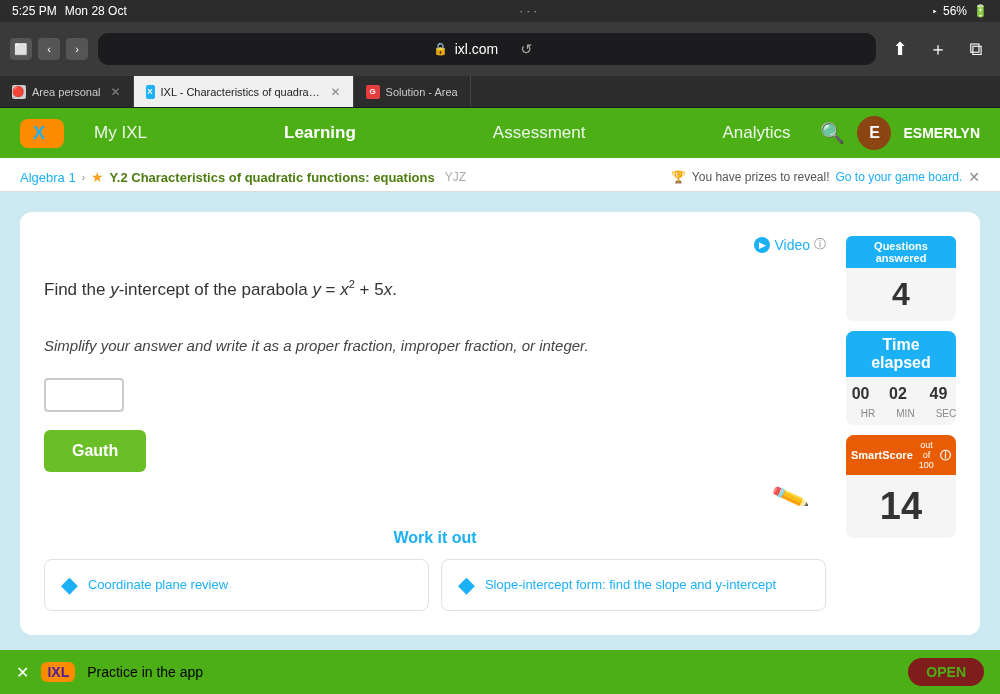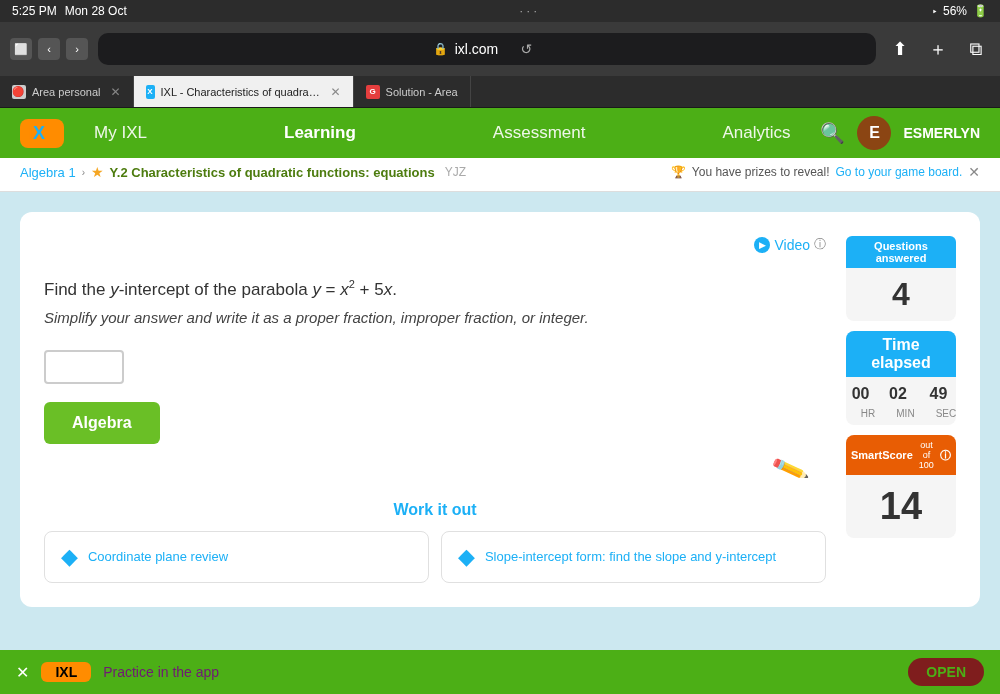--- a/index.html
+++ b/index.html
@@ -142,21 +142,21 @@
       display: flex; align-items: center; justify-content: center;
       font-size: 16px; color: white; font-weight: bold;
     }
     .username { color: white; font-size: 14px; font-weight: 600; }
 
     
     .breadcrumb-bar {
       background: white;
       padding: 6px 20px;
       display: flex;
-      align-items: flex-start;
+      align-items: flex-end;
       justify-content: space-between;
       font-size: 13px;
       color: #555;
       border-bottom: 1px solid #ddd;
       height: 34px;
     }
     .breadcrumb-left { display: flex; align-items: center; gap: 6px; }
     .breadcrumb-link { color: #1cb0f6; cursor: pointer; }
     .star-icon { color: #f5a623; font-size: 14px; }
     .breadcrumb-current { color: #4d7c0f; font-weight: bold; }
@@ -199,21 +199,21 @@
       width: 16px; height: 16px;
       border-radius: 50%;
       background: #1cb0f6;
       display: flex; align-items: center; justify-content: center;
       color: white; font-size: 9px;
     }
 
     .question-text {
       font-size: 17px;
       color: #333;
-      margin-bottom: 4px;
+      margin-bottom: 32px;
       margin-top: 40px;
       line-height: 1.6;
       clear: both;
     }
     .question-text em { font-style: italic; }
     sup { font-size: 11px; vertical-align: super; }
 
     .instruction-text {
       font-size: 15px;
       color: #444;
@@ -385,26 +385,26 @@
       align-items: center;
       padding: 0 16px;
       gap: 12px;
     }
     .app-banner-close {
       background: none; border: none; color: white; font-size: 16px; cursor: pointer;
     }
     .app-banner-logo {
       background: #ff8c00;
       border-radius: 6px;
-      padding: 2px 14px;
+      padding: 2px 6px;
       font-weight: bold;
       font-size: 14px;
-      color: #000000;
-    }
-    .app-banner-text { color: #701a75; font-size: 14px; flex: 1; }
+      color: #4c1d95;
+    }
+    .app-banner-text { color: #000000; font-size: 14px; flex: 1; }
     .app-banner-open-btn {
       background: #7f1d1d;
       color: #4caf16;
       border: none;
       border-radius: 16px;
       padding: 6px 18px;
       font-weight: 700;
       font-size: 14px;
       cursor: pointer;
     }
@@ -508,21 +508,21 @@
       </button>
 
       <div class="question-text">
         Find the <em>y</em>-intercept of the parabola <em>y</em> = <em>x</em><sup>2</sup> + 5<em>x</em>.
       </div>
 
       <div class="instruction-text">Simplify your answer and write it as a proper fraction, improper fraction, or integer.</div>
 
       <input class="answer-input" type="text" placeholder="" style="">
 
-      <button class="submit-btn">Algebra</button>
+      <button class="submit-btn">Gauth</button>
 
       
       <div class="pencil-area">
         <button class="pencil-btn">✏️</button>
       </div>
 
       
       <div class="work-section">
         <a class="work-link">Work it out</a>
       </div>

